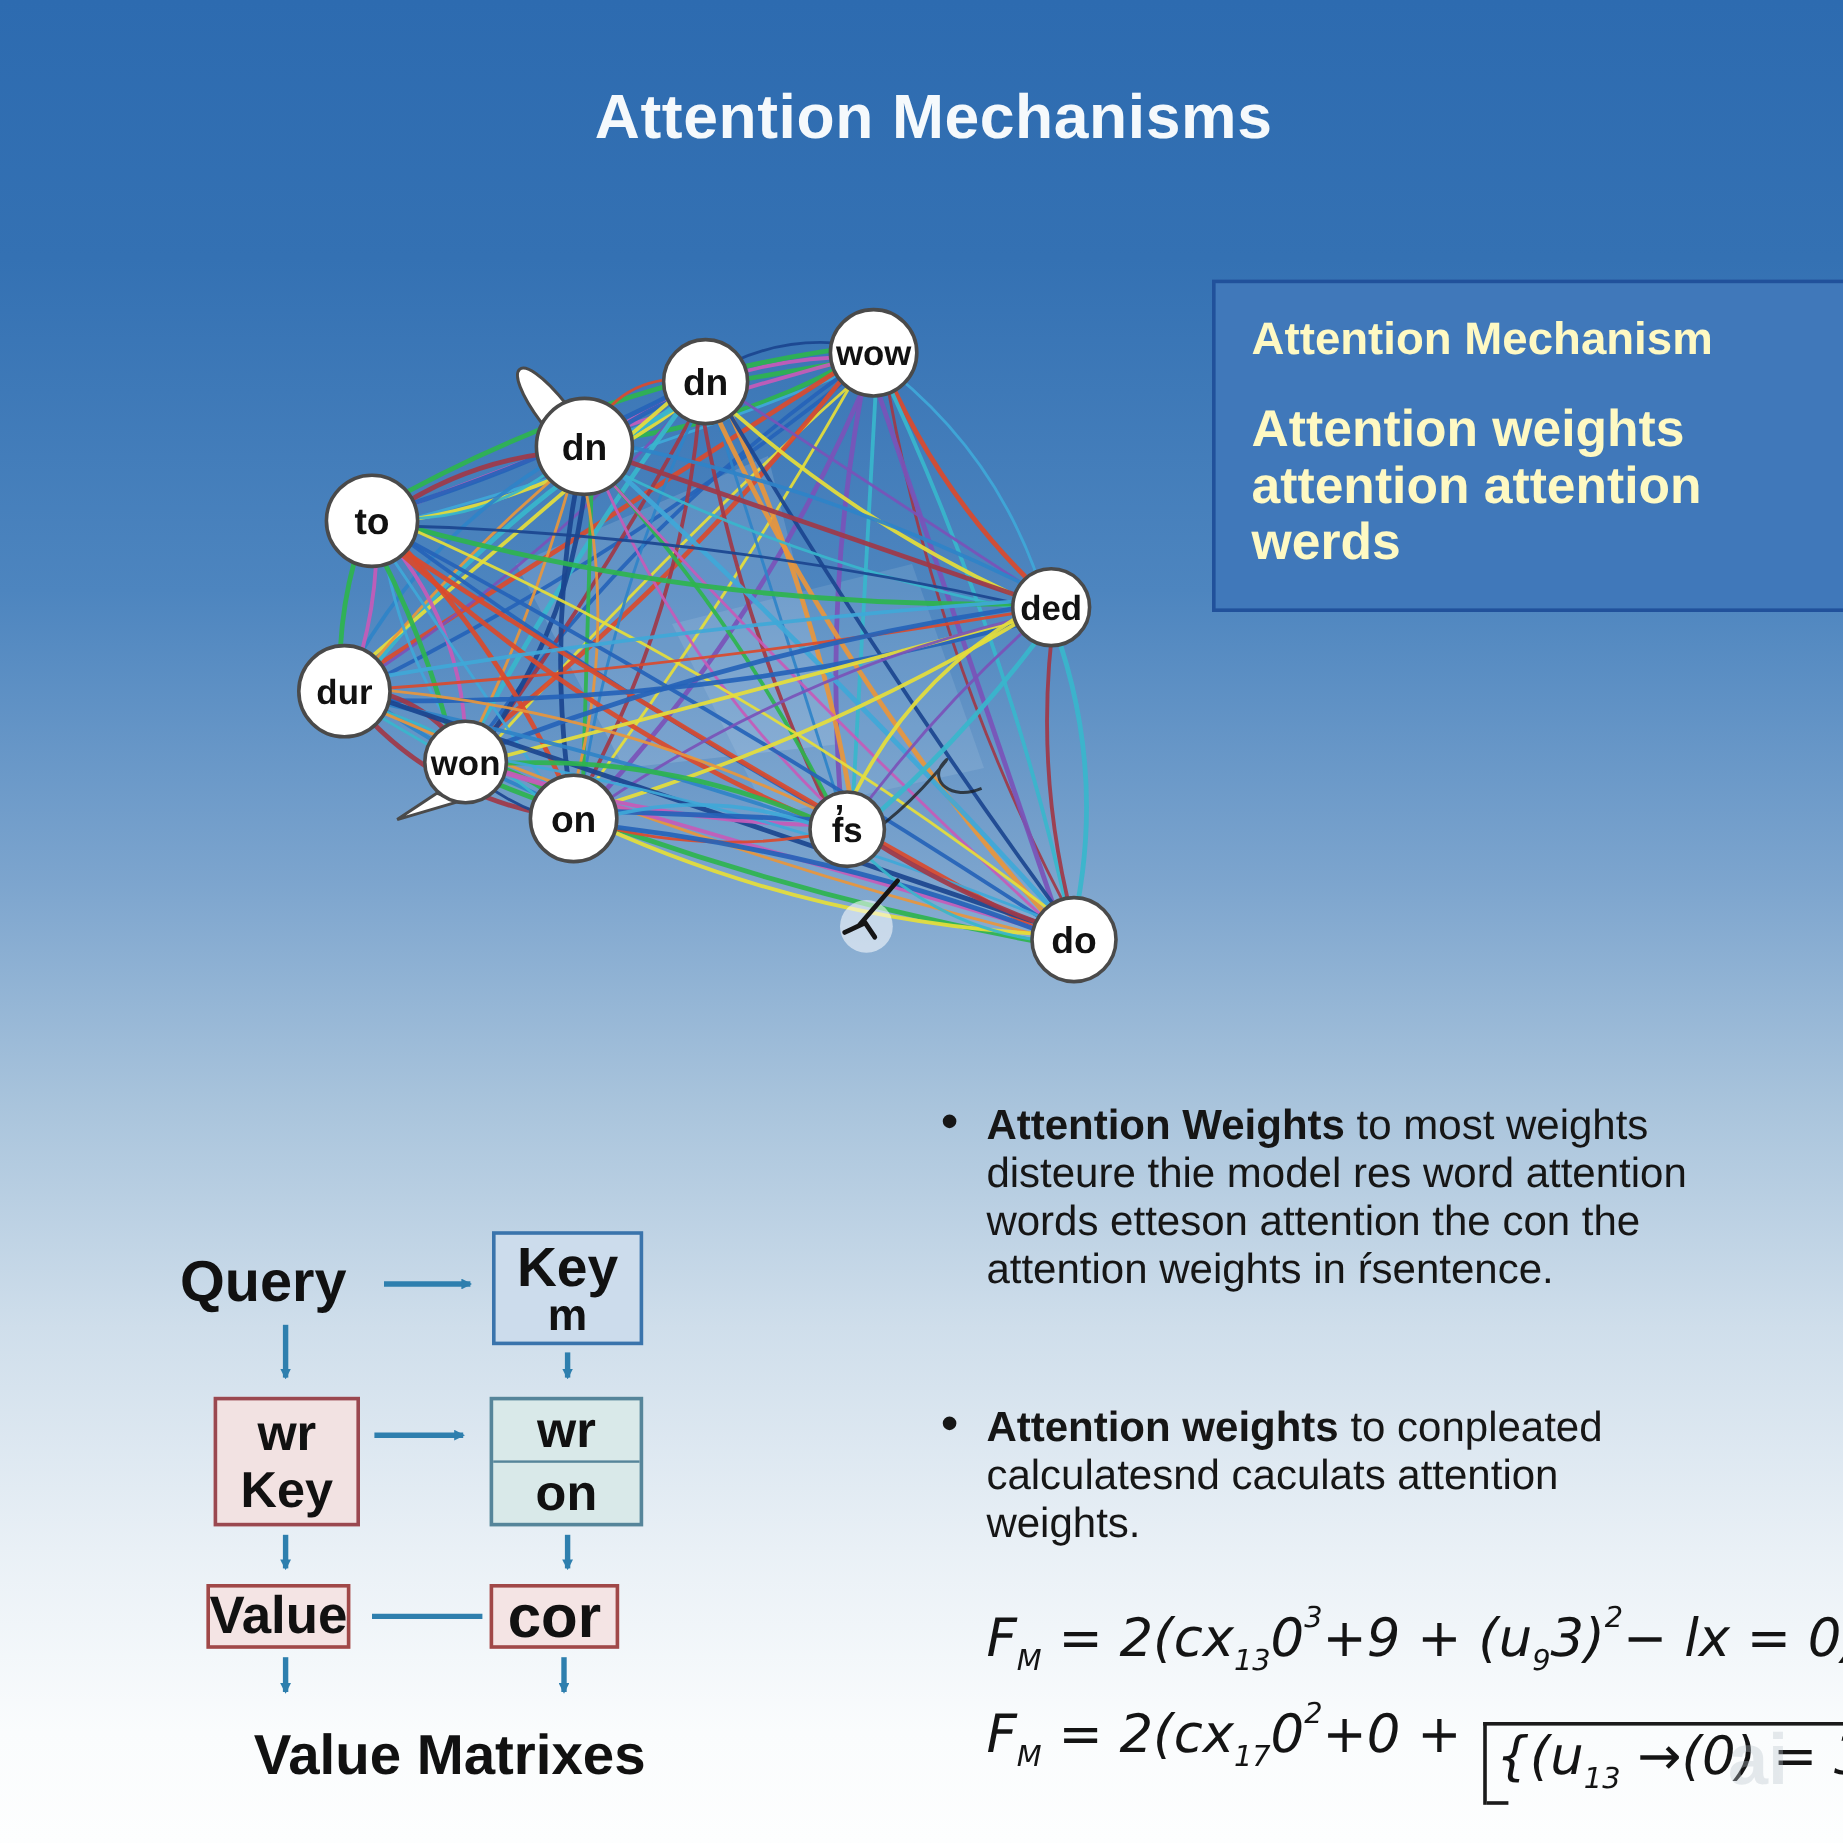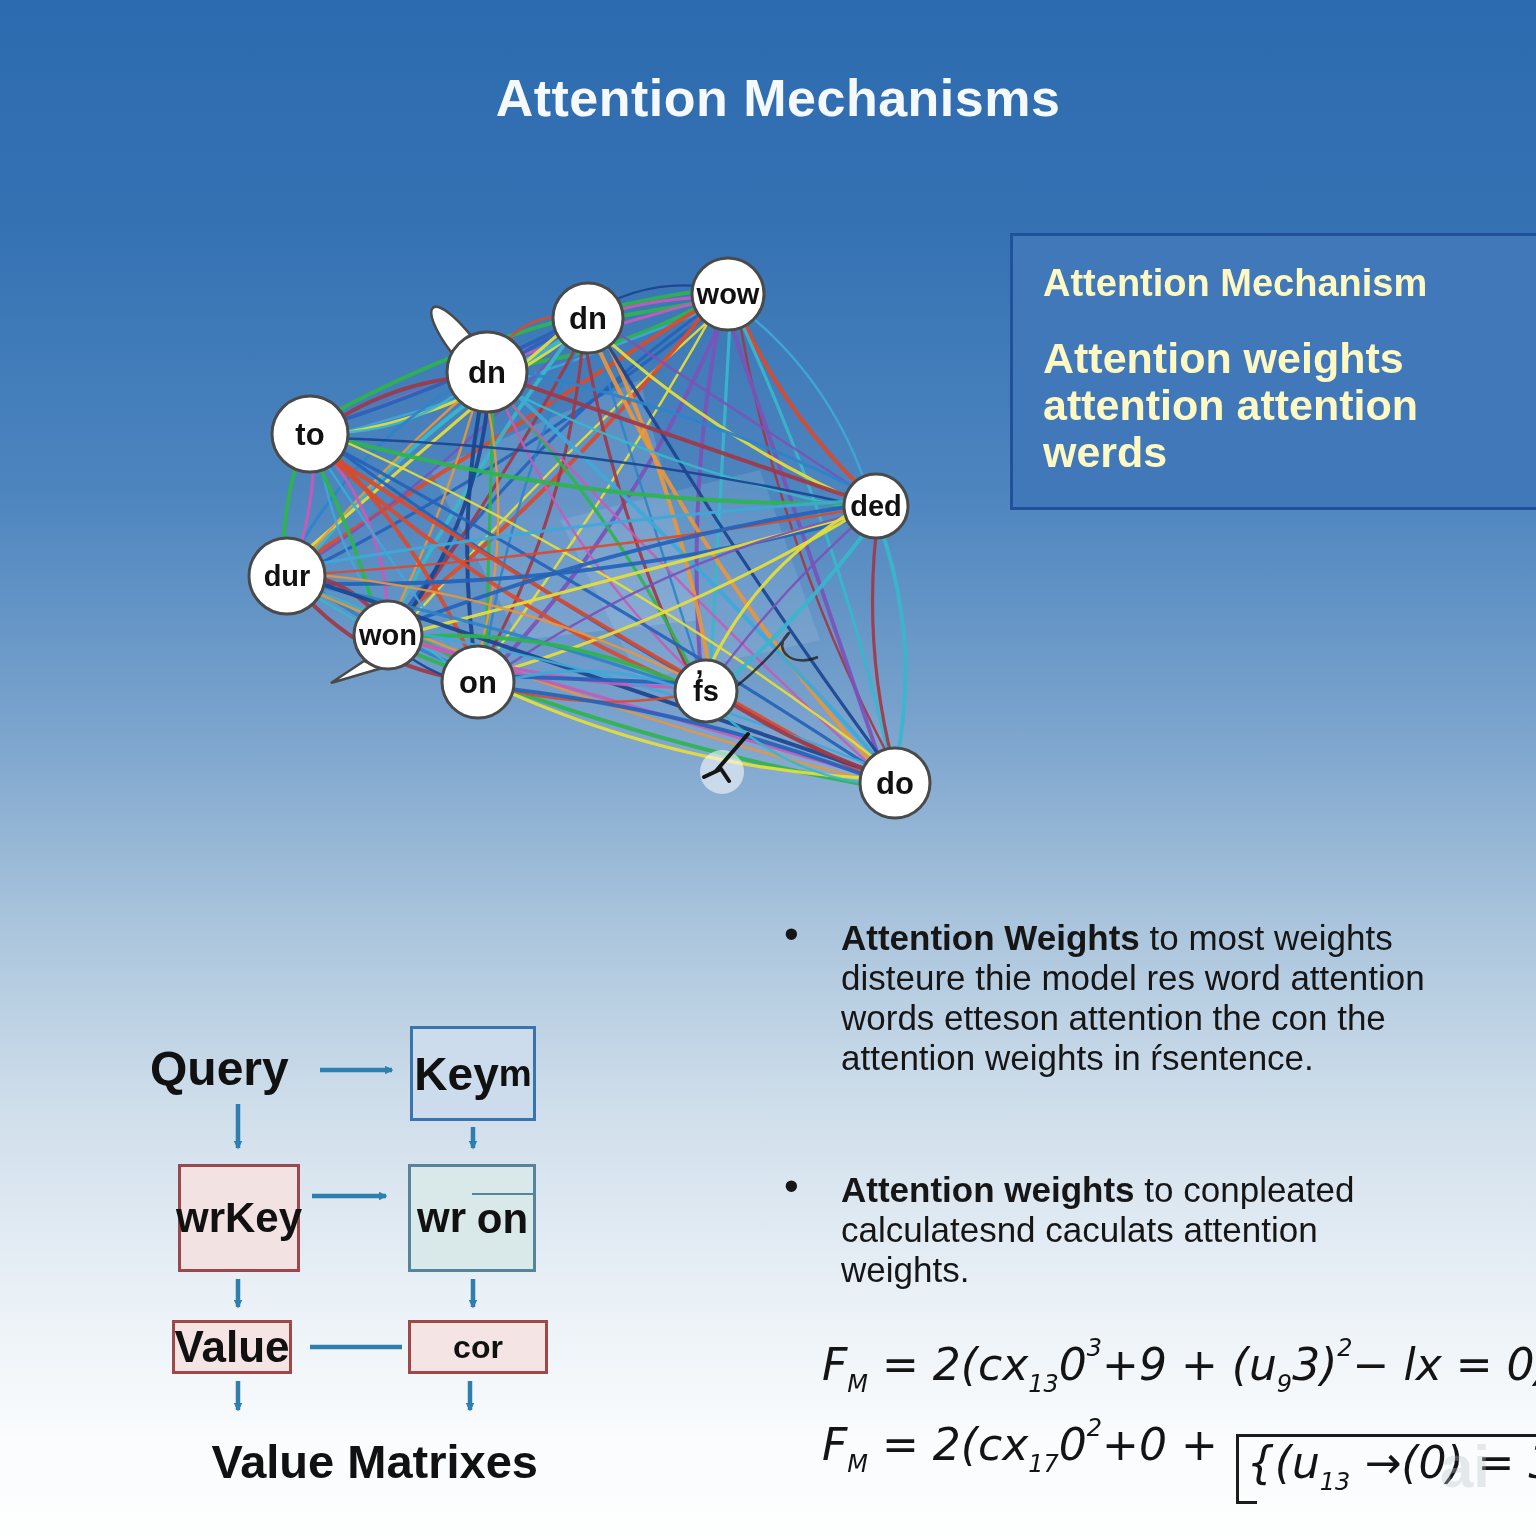--- a/index.html
+++ b/index.html
@@ -7,41 +7,41 @@
     font-family:"Liberation Sans",sans-serif;
     background:linear-gradient(180deg,#2d6bb0 0%,#3471b3 14%,#4d85bf 32%,#7da5ce 48%,#a9c4dc 60%,#cfdeeb 72%,#e9f0f6 84%,#fafcfd 94%,#fdfefe 100%);}
   .title{position:absolute;top:68px;left:20px;width:1516px;text-align:center;
     font-size:52px;font-weight:bold;color:#f5f9fc;letter-spacing:.5px}
   #graph-svg{position:absolute;left:0;top:0;width:1536px;height:1536px}
   .info-box{position:absolute;left:1010px;top:233px;width:538px;height:277px;box-sizing:border-box;
     background:#4078ba;border:3px solid #21519b;padding:26px 30px;color:#fef9c3}
   .info-heading{font-size:38px;font-weight:bold;margin-bottom:30px}
   .info-body{font-size:43px;font-weight:bold;line-height:47px;white-space:pre-line}
   .flow-svg{position:absolute;left:0;top:0;width:1536px;height:1536px;pointer-events:none}
-  .box{position:absolute;display:flex;flex-direction:row;align-items:center;justify-content:center;
+  .box{position:absolute;display:flex;flex-direction:column;align-items:center;justify-content:center;
     box-sizing:border-box;font-weight:bold;color:#111;text-align:center}
   .key-m{left:410px;top:1026px;width:126px;height:95px;background:#ccdcec;border:3px solid #3a74ac}
   .key-m .l1{font-size:46px;line-height:44px}
   .key-m .l2{font-size:37px;line-height:36px}
   .wr-key{left:178px;top:1164px;width:122px;height:108px;background:#f2e2e2;border:3px solid #9a4850;
     font-size:42px;line-height:48px}
   .wr-on{left:408px;top:1164px;width:128px;height:108px;background:#d9e9e9;border:3px solid #56859a;padding:0}
   .wr-on .cell{flex:1;width:100%;display:flex;align-items:center;justify-content:center;font-size:42px}
   .wr-on .cell2{border-top:2px solid #56859a}
   .value{left:172px;top:1320px;width:120px;height:54px;background:#f4e4e4;border:3px solid #a04848;font-size:44px}
-  .cor{left:408px;top:1320px;width:140px;height:54px;background:#f4e4e4;border:3px solid #a04848;font-size:32px}
+  .cor{left:408px;top:1320px;width:108px;height:54px;background:#f4e4e4;border:3px solid #a04848;font-size:50px}
   .q-label{position:absolute;left:150px;top:1041px;width:175px;
     font-size:48px;font-weight:bold;color:#111}
   .fc-caption{position:absolute;left:178px;top:1434px;width:360px;text-align:right;
     font-size:47px;font-weight:bold;color:#111}
   .bullet{position:absolute;width:700px;color:#161616;font-size:35px;line-height:40px}
   .b1{left:784px;top:918px}
   .b2{left:784px;top:1170px}
   .dot{position:absolute;left:0;top:-4px;font-size:42px}
-  .btext{display:block;margin-left:57px;white-space:pre-line}
+  .btext{display:block;margin-left:38px;white-space:pre-line}
   .btext b{font-weight:bold}
   .formula{position:absolute;left:822px;font-family:"DejaVu Sans",sans-serif;font-style:italic;
     font-size:44px;color:#141414;white-space:nowrap}
   .f1{top:1334px}
   .f2{top:1414px}
   .seg-sub{font-size:24px;vertical-align:-12px}
   .seg-sup{font-size:24px;vertical-align:24px}
   .boxed{display:inline-block;border:3px solid #1b1b1b;border-bottom:none;padding:0 10px 8px 8px;
     margin-left:4px;position:relative;vertical-align:-18px}
   .boxed::before,.boxed::after{content:"";position:absolute;bottom:0;width:18px;border-bottom:3px solid #1b1b1b}

